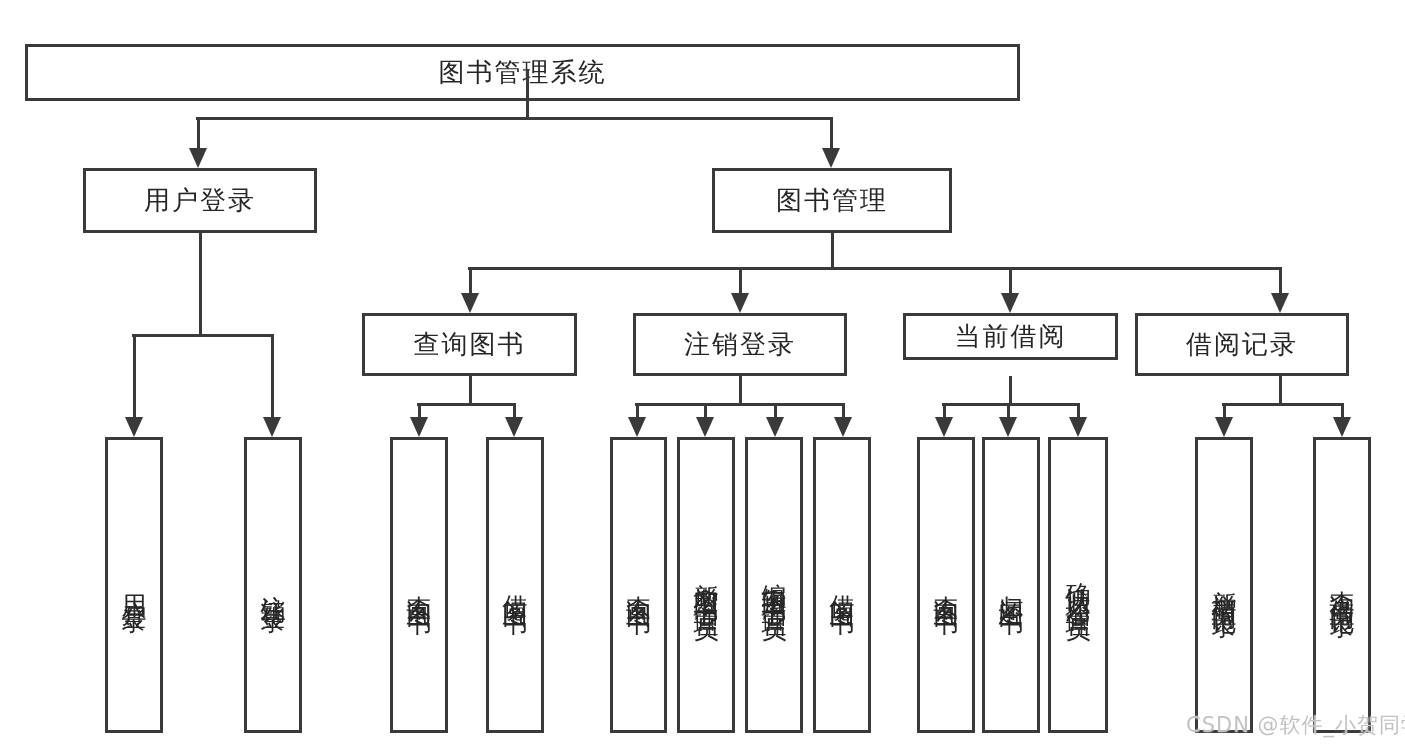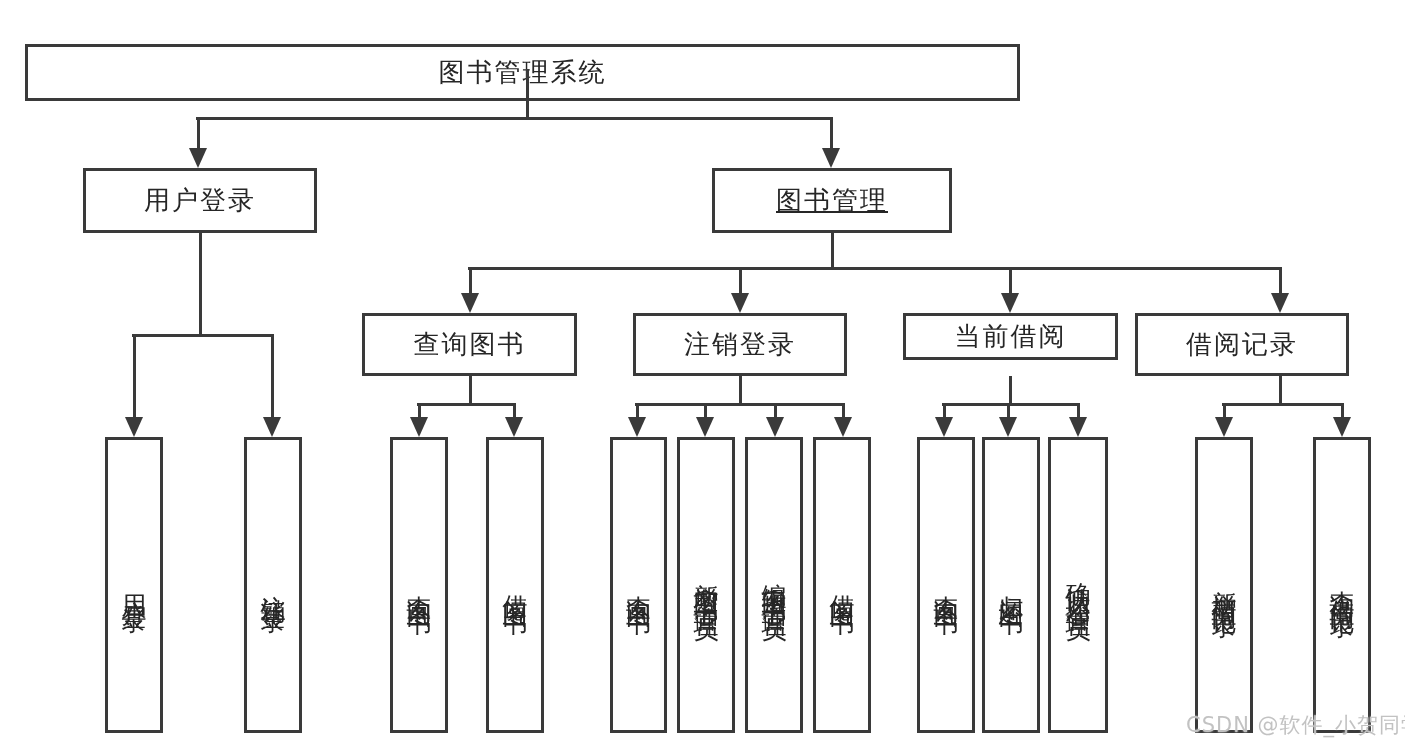--- a/index.html
+++ b/index.html
@@ -31,21 +31,21 @@
   }
 </style>
 </head>
 <body>
 
 <div id="canvas">
 
   <div class="box" style="left:25px;top:12px;width:995px;height:57px;margin-top:32px;">图书管理系统</div>
 
   <div class="box" style="left:83px;top:168px;width:234px;height:65px;">用户登录</div>
-  <div class="box" style="left:712px;top:168px;width:240px;height:65px;text-decoration:underline;">图书管理</div>
+  <div class="box" style="left:712px;top:168px;width:240px;height:65px;">图书管理</div>
 
   <div class="box" style="left:362px;top:313px;width:215px;height:63px;">查询图书</div>
   <div class="box" style="left:633px;top:313px;width:214px;height:63px;">注销登录</div>
   <div class="box" style="left:903px;top:313px;width:215px;height:47px;">当前借阅</div>
   <div class="box" style="left:1135px;top:313px;width:214px;height:63px;">借阅记录</div>
 
   <div class="box vbox" style="left:105px;top:437px;width:58px;height:296px;">用户登录</div>
   <div class="box vbox" style="left:244px;top:437px;width:58px;height:296px;">注销登录</div>
 
   <div class="box vbox" style="left:390px;top:437px;width:58px;height:296px;">查询图书</div>

